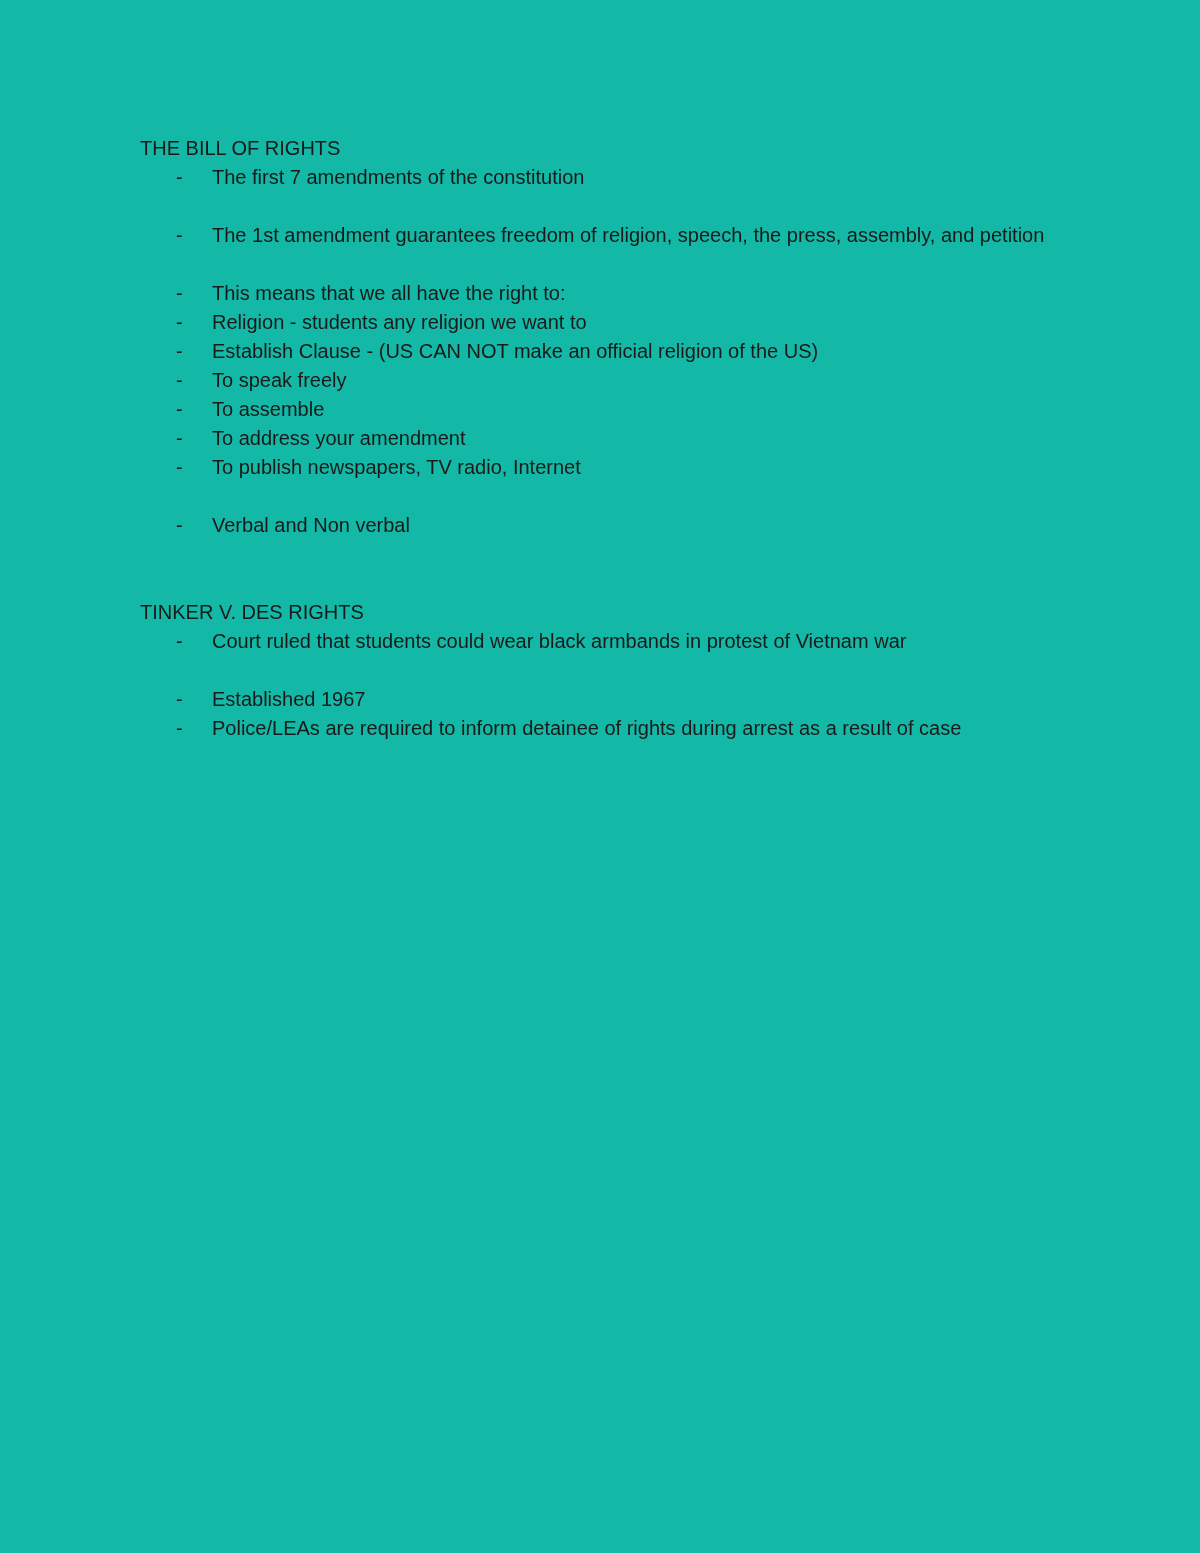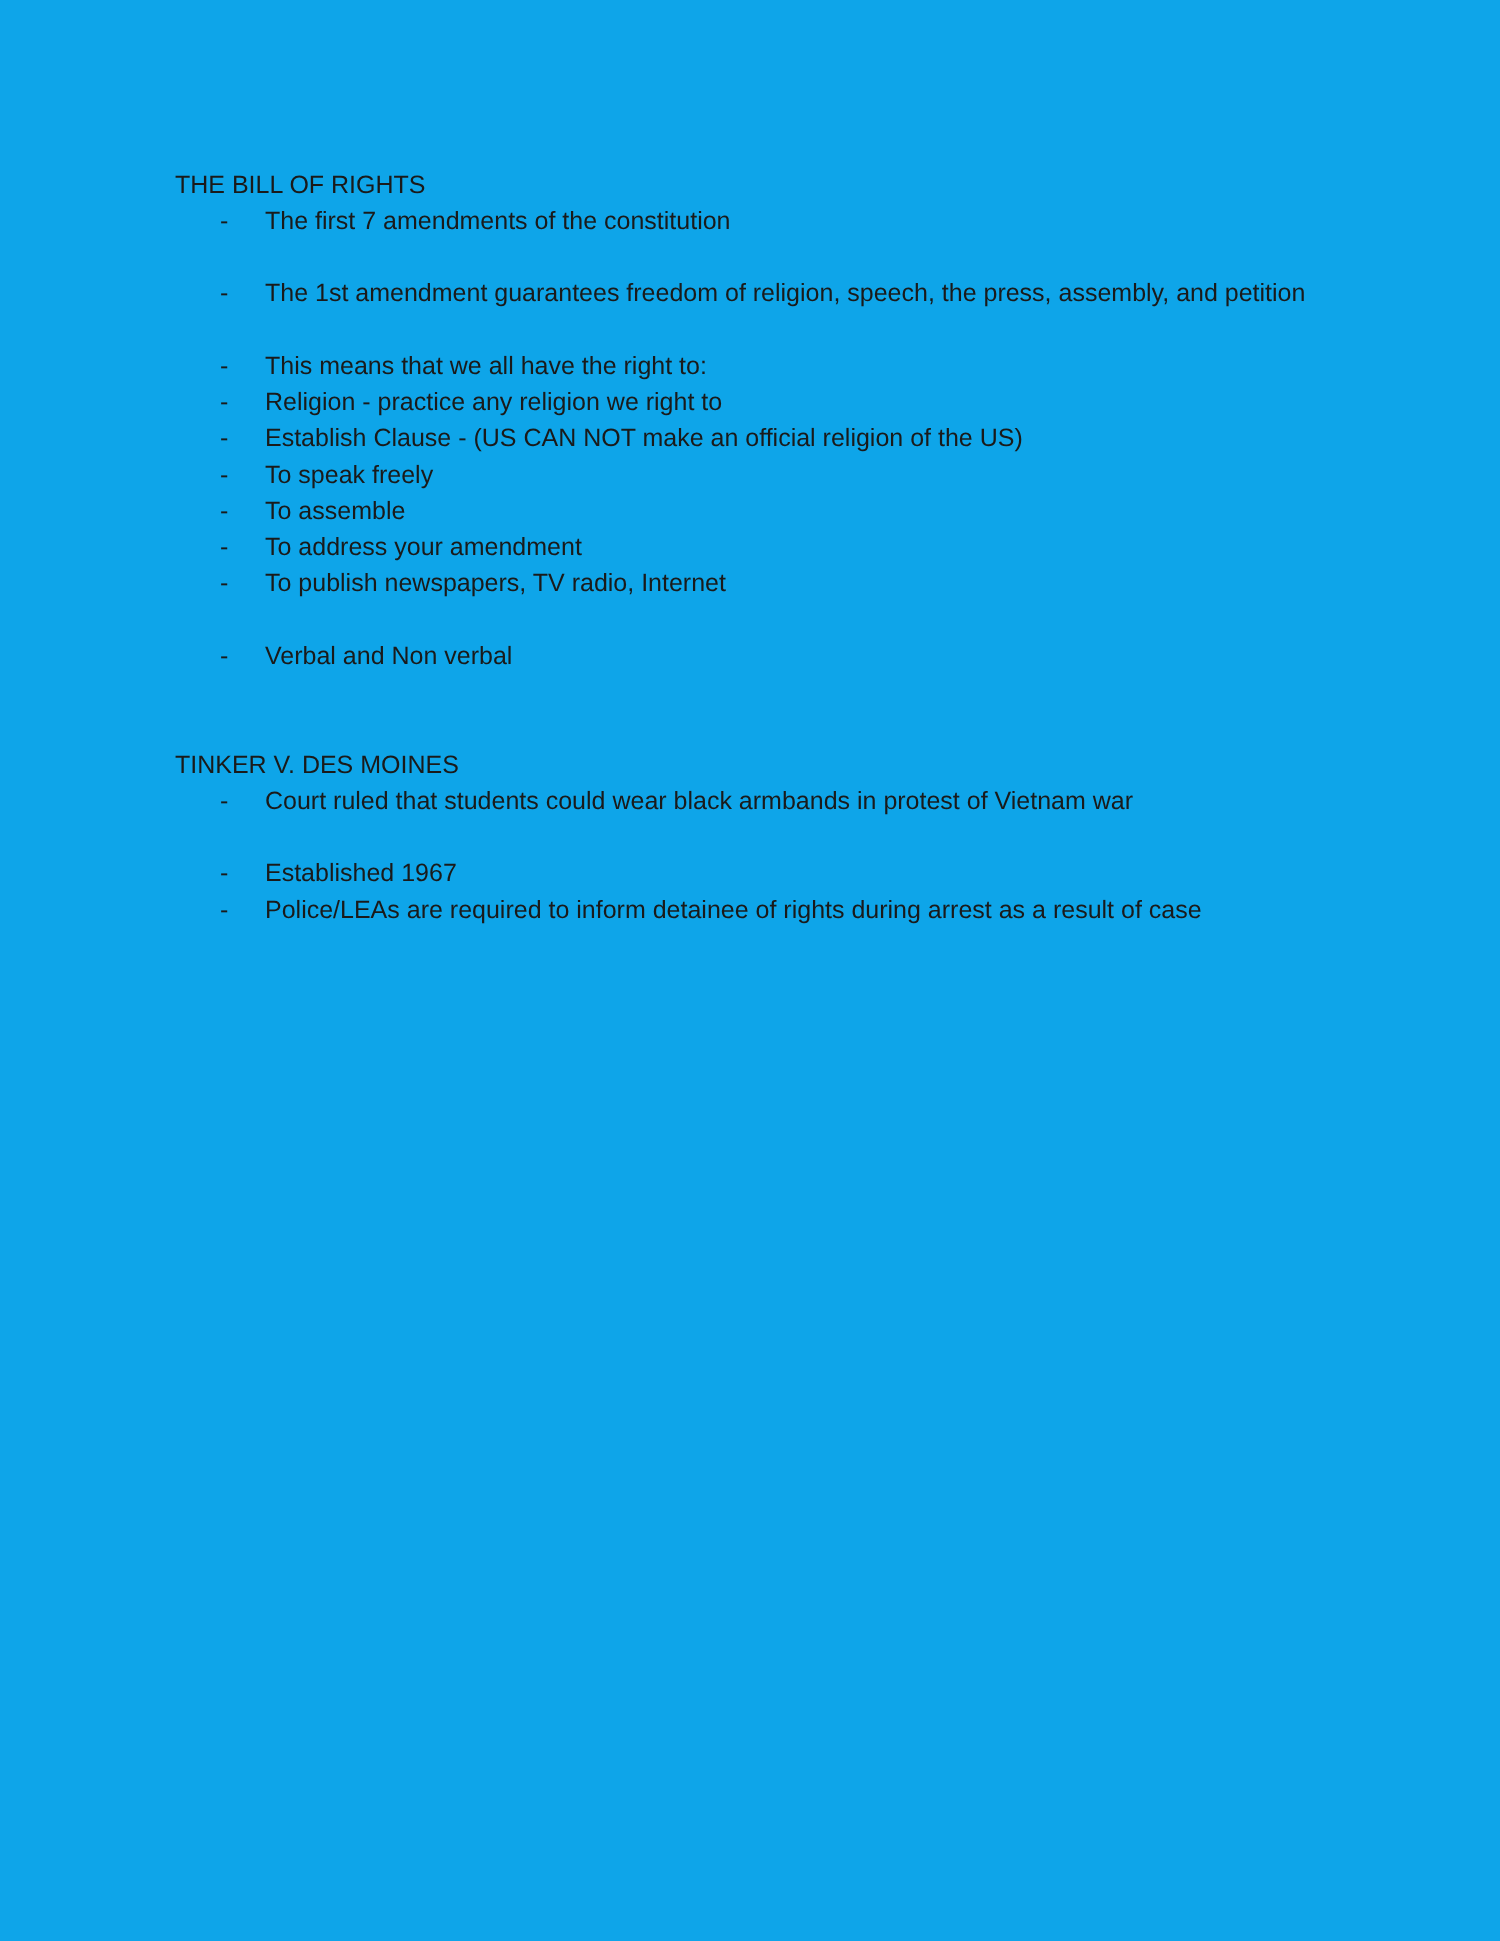--- a/index.html
+++ b/index.html
@@ -4,21 +4,21 @@
 <style>
   html, body {
     margin: 0;
     padding: 0;
     background: #ffffff;
   }
   .page {
     position: relative;
     width: 1200px;
     height: 1553px;
-    background: #0ea5e9;
+    background: #14b8a6;
     overflow: hidden;
     box-sizing: border-box;
     padding: 134px 140px 0 140px;
     font-family: "Liberation Sans", "DejaVu Sans", sans-serif;
     font-size: 20px;
     line-height: 29px;
     color: #1a1a1a;
   }
   .heading {
     white-space: pre-wrap;
@@ -53,21 +53,21 @@
         <span class="dash">-</span>
         <span class="text">The 1st amendment guarantees freedom of religion, speech, the press, assembly, and petition</span>
       </div>
       <div class="spacer"></div>
       <div class="bullet">
         <span class="dash">-</span>
         <span class="text">This means that we all have the right to:</span>
       </div>
       <div class="bullet">
         <span class="dash">-</span>
-        <span class="text">Religion - practice any religion we right to</span>
+        <span class="text">Religion - students any religion we want to</span>
       </div>
       <div class="bullet">
         <span class="dash">-</span>
         <span class="text">Establish Clause - (US CAN NOT make an official religion of the US)</span>
       </div>
       <div class="bullet">
         <span class="dash">-</span>
         <span class="text">To speak freely</span>
       </div>
       <div class="bullet">
@@ -82,21 +82,21 @@
         <span class="dash">-</span>
         <span class="text">To publish newspapers, TV radio, Internet</span>
       </div>
       <div class="spacer"></div>
       <div class="bullet">
         <span class="dash">-</span>
         <span class="text">Verbal and Non verbal</span>
       </div>
       <div class="spacer"></div>
       <div class="spacer"></div>
-      <div class="heading">TINKER V. DES MOINES</div>
+      <div class="heading">TINKER V. DES RIGHTS</div>
       <div class="bullet">
         <span class="dash">-</span>
         <span class="text">Court ruled that students could wear black armbands in protest of Vietnam war</span>
       </div>
       <div class="spacer"></div>
       <div class="bullet">
         <span class="dash">-</span>
         <span class="text">Established 1967</span>
       </div>
       <div class="bullet">

